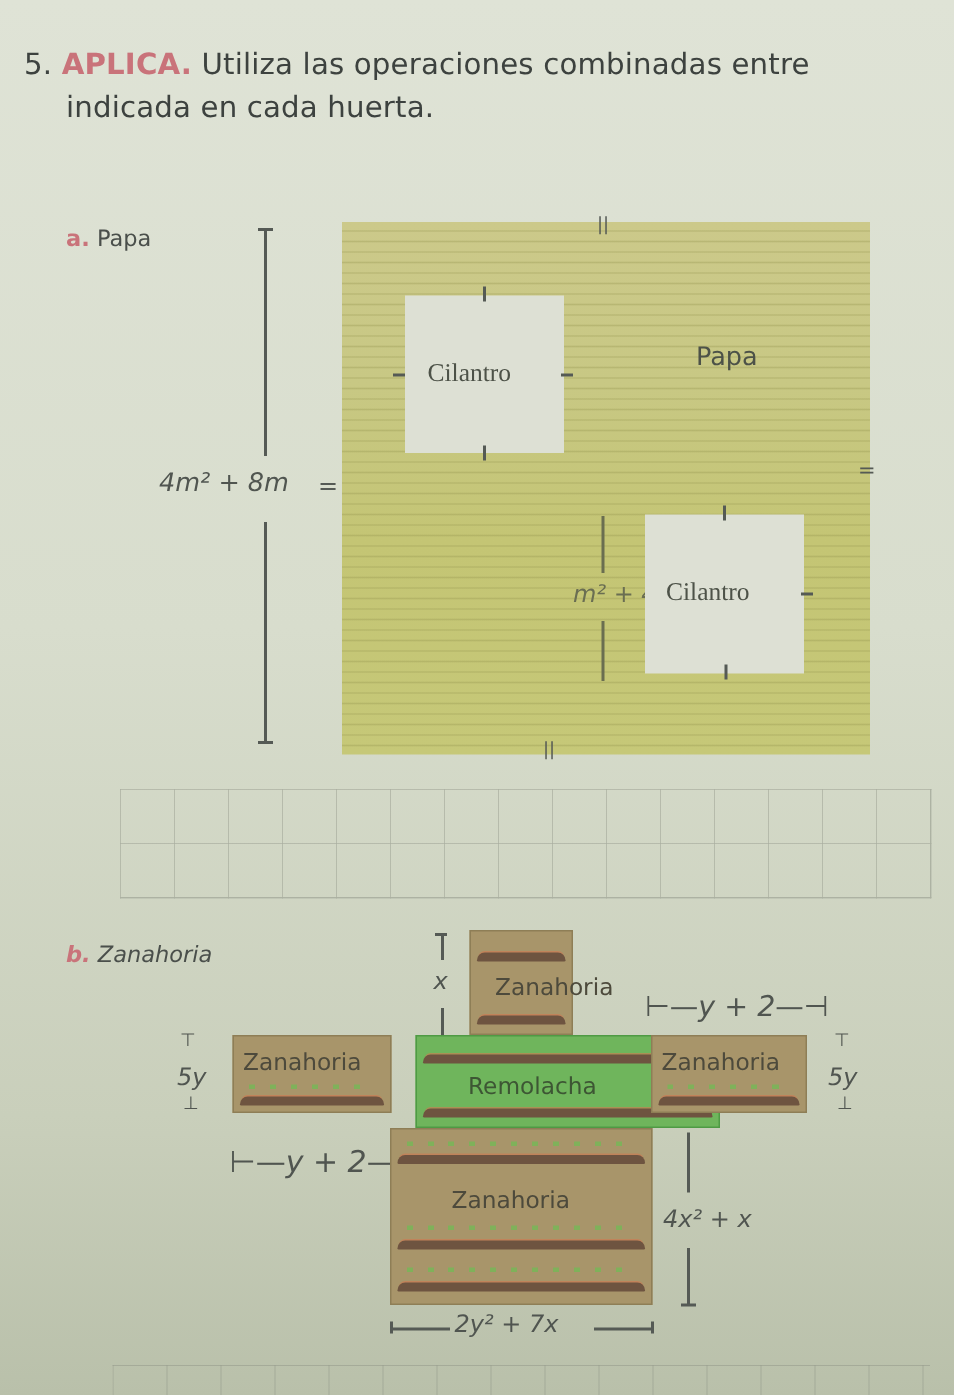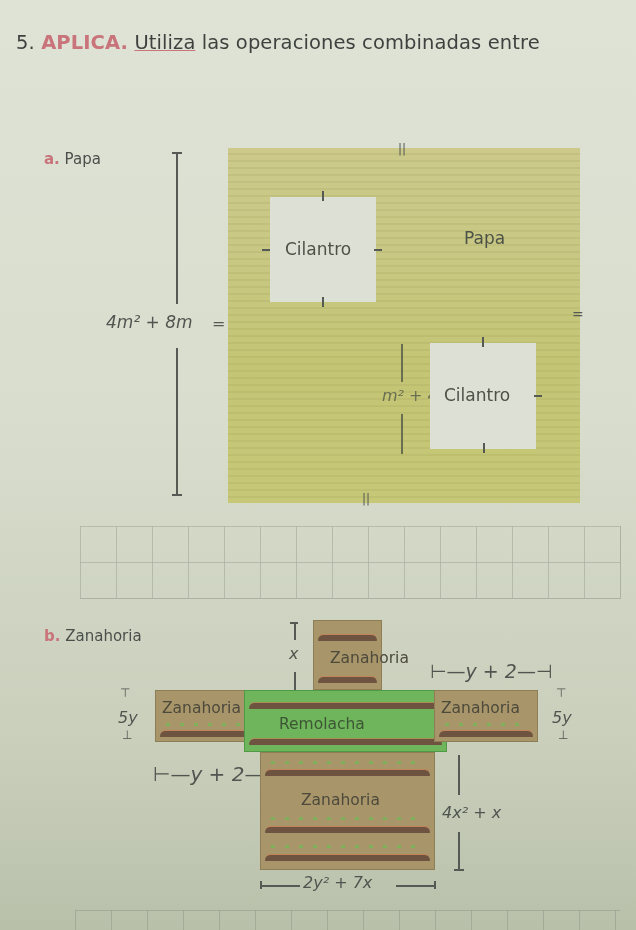--- a/index.html
+++ b/index.html
@@ -3,34 +3,34 @@
 <meta charset="utf-8">
 <style>
   html,body{margin:0;padding:0;}
   body{width:636px;height:930px;position:relative;overflow:hidden;
     background:linear-gradient(180deg,#dfe3d6 0%,#d8ddcd 45%,#c9cfbb 80%,#b9c0aa 100%);
     font-family:"DejaVu Sans","Liberation Sans",sans-serif;color:#3f4440;}
   .abs{position:absolute;}
   .q-text{left:16px;top:28px;width:610px;font-size:19.5px;line-height:29px;color:#3d423f;letter-spacing:0.1px;}
   .q-num{color:#3d423f;}
   .q-kw{color:#c9737a;font-weight:bold;}
-  .q-verb{text-decoration:underline;text-decoration-color:#c9737a;margin-top:19px;}
+  .q-verb{text-decoration-color:#c9737a;margin-top:19px;}
   .q-indent{padding-left:28px;display:block;}
   .part-label{font-size:15px;color:#4a4f4b;}
   .part-letter{color:#c9737a;font-weight:bold;}
   .dim{font-family:"DejaVu Sans",sans-serif;font-size:16px;color:#505550;font-style:italic;}
   .vline{position:absolute;width:1.5px;background:#555a55;}
   .hline{position:absolute;height:1.5px;background:#555a55;}
   .cap{position:absolute;height:1.5px;background:#555a55;width:10px;}
   .vcap{position:absolute;width:1.5px;background:#555a55;height:10px;}
   .field-papa{left:228px;top:148px;width:352px;height:355px;
     background:
       repeating-linear-gradient(180deg,rgba(140,145,70,0.0) 0px,rgba(140,145,70,0.0) 5px,rgba(150,150,80,0.35) 6px,rgba(140,145,70,0.0) 7px),
       linear-gradient(180deg,#ccc98a 0%,#c8c884 30%,#c4c574 60%,#c6c878 100%);}
-  .cilantro{position:absolute;background:#dde0d4;}
+  .cilantro{position:absolute;background:#dde0d4;font-family:Liberation Serif, serif;}
   .plot-label{position:absolute;font-size:17px;color:#4d5248;}
   .grid-area{left:80px;top:526px;width:540px;height:72px;
     background-image:
       linear-gradient(90deg,rgba(170,175,160,0.7) 1px,transparent 1px),
       linear-gradient(180deg,rgba(170,175,160,0.7) 1px,transparent 1px);
     background-size:36px 36px;border-right:1px solid rgba(170,175,160,0.7);border-bottom:1px solid rgba(170,175,160,0.7);}
   .grid-bottom{left:75px;top:910px;width:545px;height:20px;
     background-image:linear-gradient(90deg,rgba(150,155,140,0.6) 1px,transparent 1px),
       linear-gradient(180deg,rgba(150,155,140,0.6) 1px,transparent 1px);
     background-size:36px 36px;}
@@ -41,20 +41,21 @@
     background:repeating-linear-gradient(90deg,#7fb15a 0 4px,transparent 4px 14px);}
   .b-label{position:absolute;font-size:15.5px;color:#4d4a3c;white-space:nowrap;}
 </style>
 </head>
 <body>
 
 <div class="abs q-text">
   <span class="q-num">5.</span>
   <span class="q-kw">APLICA.</span>
   <span class="q-verb">Utiliza</span><span> las operaciones combinadas entre</span>
+  <span class="q-indent">indicada en cada huerta.</span>
 </div>
 
 <div class="abs part-label" style="left:44px;top:150px;">
   <span class="part-letter">a.</span>
   <span>Papa</span>
 </div>
 
 <div>
   <div class="cap" style="left:172px;top:152px;"></div>
   <div class="vline" style="left:176px;top:152px;height:152px;"></div>
@@ -86,21 +87,21 @@
   <div class="cilantro" style="left:202px;top:195px;width:106px;height:106px;">
     <div class="plot-label" style="left:14px;top:42px;">Cilantro</div>
     <div class="vcap" style="left:52px;top:-6px;"></div>
     <div class="vcap" style="left:53px;top:100px;"></div>
     <div class="cap" style="left:104px;top:52px;width:8px;"></div>
   </div>
 </div>
 
 <div class="abs grid-area"></div>
 
-<div class="abs part-label" style="left:44px;top:627px;">
+<div class="abs part-label" style="left:44px;top:627px;font-style:italic;">
   <span class="part-letter">b.</span>
   <span>Zanahoria</span>
 </div>
 
 <div class="cap" style="left:290px;top:622px;width:8px;"></div>
 <div class="vline" style="left:294px;top:622px;height:18px;"></div>
 <div class="abs dim" style="left:289px;top:644px;">x</div>
 <div class="vline" style="left:294px;top:672px;height:18px;"></div>
 
 <div class="abs soil" style="left:313px;top:620px;width:69px;height:70px;">
@@ -116,21 +117,21 @@
 <div class="abs dim" style="left:120px;top:686px;font-style:normal;font-size:12px;">⊤</div>
 <div class="abs dim" style="left:118px;top:708px;">5y</div>
 <div class="abs dim" style="left:122px;top:728px;font-style:normal;font-size:12px;">⊥</div>
 
 <div class="abs soil" style="left:155px;top:690px;width:106px;height:52px;">
   <div class="b-label" style="left:6px;top:8px;">Zanahoria</div>
   <div class="sprouts" style="top:32px;"></div>
   <div class="row-mound" style="top:40px;"></div>
 </div>
 
-<div class="abs beet" style="left:244px;top:690px;width:203px;height:62px;text-align:right;">
+<div class="abs beet" style="left:277px;top:690px;width:203px;height:62px;text-align:right;">
   <div class="row-mound" style="top:12px;"></div>
   <div class="b-label" style="left:34px;top:24px;color:#3d5634;">Remolacha</div>
   <div class="row-mound" style="top:48px;"></div>
 </div>
 
 <div class="abs soil" style="left:434px;top:690px;width:104px;height:52px;">
   <div class="b-label" style="left:6px;top:8px;">Zanahoria</div>
   <div class="sprouts" style="top:32px;"></div>
   <div class="row-mound" style="top:40px;"></div>
 </div>

